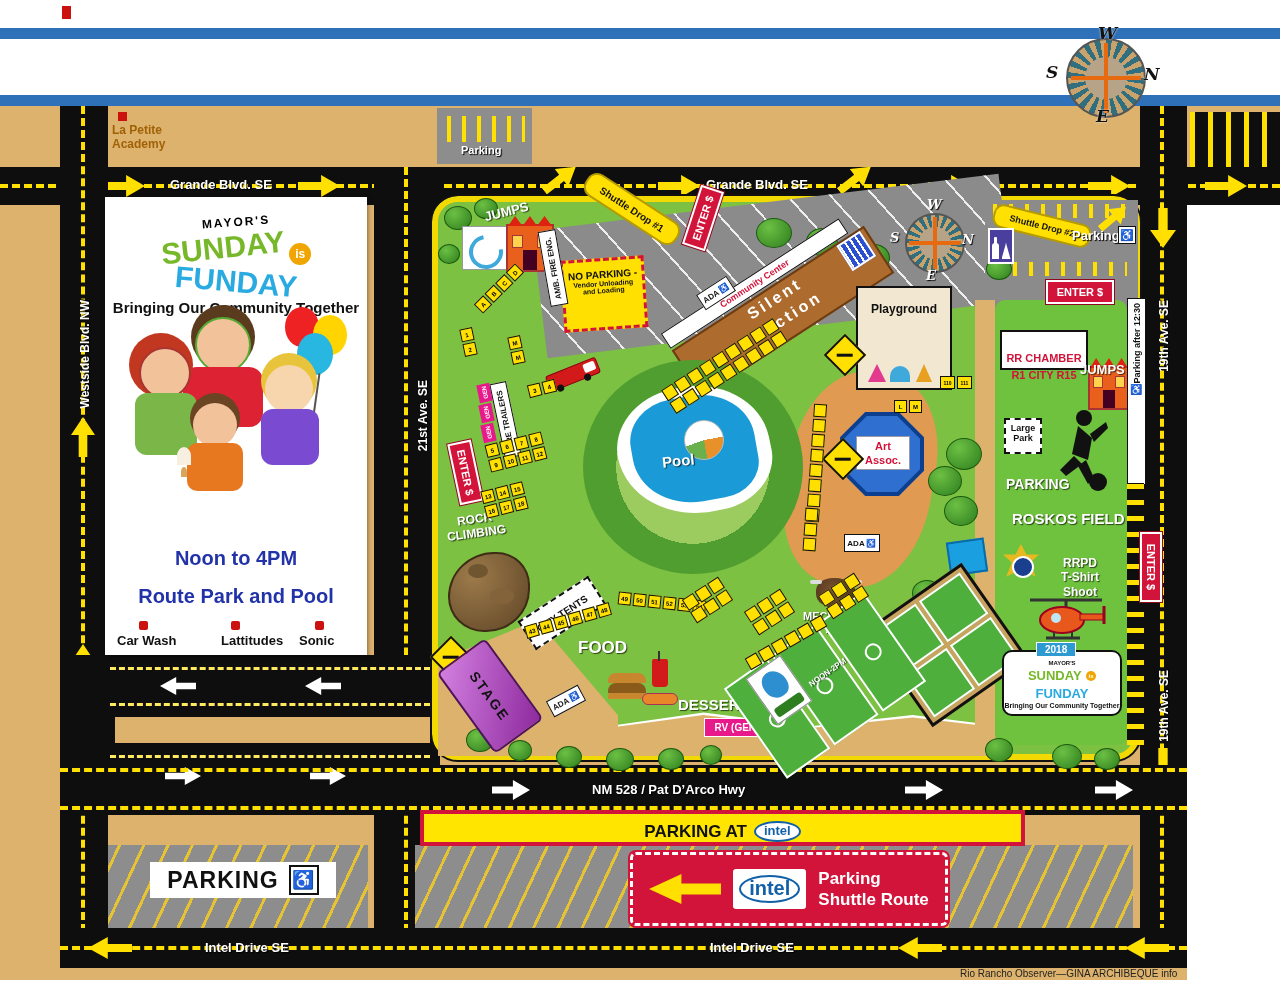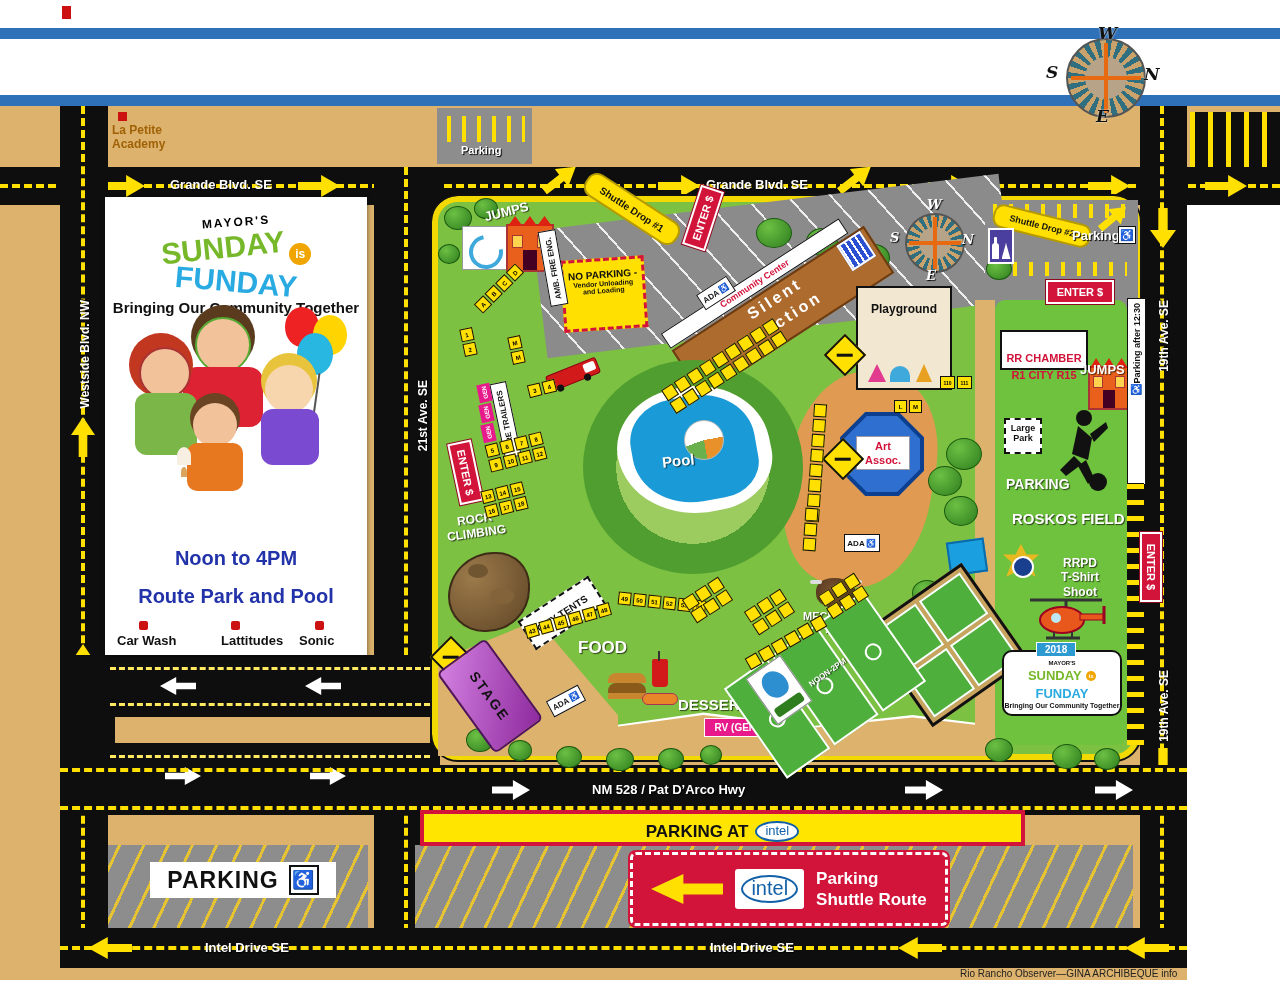--- a/index.html
+++ b/index.html
@@ -23,21 +23,21 @@
   .bush{border-radius:50%;background:radial-gradient(circle at 35% 30%,#6cc043,#2e7d1e);border:1px solid #1b5a10;}
   .tick-strip{background:repeating-linear-gradient(90deg,#ffe000 0 4px,transparent 4px 16px);}
   .hatch{background-color:#8d8d8d;background-image:repeating-linear-gradient(115deg,transparent 0 9px,#e6c332 9px 12px,transparent 12px 22px);}
   .sign-ada{background:#fff;border:1px solid #111;display:flex;align-items:center;justify-content:center;gap:2px;font-size:8px;font-weight:bold;color:#111;}
   .rose{border-radius:50%;background:repeating-conic-gradient(#2f6f80 0 9deg,#c9a36b 9deg 18deg);border:2px solid #555;}
   .rose .inner{position:absolute;inset:22%;border-radius:50%;background:#b7a488;}
   .rose .nx,.rose .ny{position:absolute;background:#e86a10;}
   .roseL{position:absolute;font-family:"DejaVu Serif",serif;font-style:italic;font-weight:bold;color:#111;text-shadow:0 0 2px #fff;}
   .court{background:#4faf3c;border:2px solid #fff;display:flex;}
   .cc{border:2px solid #fff;border-radius:50%;width:13px;height:13px;margin:auto;}
-  .intel{display:inline-flex;align-items:center;justify-content:center;color:#1261a8;font-weight:normal;border:2px solid #1261a8;border-radius:50%;background:#fff;padding:1px 8px 3px 8px;line-height:1;}
+  .intel{display:inline-flex;align-items:center;justify-content:center;color:#1261a8;font-weight:bold;border:2px solid #1261a8;border-radius:50%;background:#fff;padding:1px 8px 3px 8px;line-height:1;}
   .diamond{background:#ffe000;border:2px solid #111;transform:rotate(45deg);}
   .diamond i{display:block;width:60%;height:3px;background:#111;transform:rotate(-45deg);margin:45% auto 0;}
   .bounce{position:relative;background:#e8601c;border:2px solid #a33;}
   .bounce .roof{position:absolute;top:-10px;left:0;width:100%;height:10px;background:#d21;clip-path:polygon(0 100%,16% 0,33% 100%,50% 0,66% 100%,83% 0,100% 100%);}
   .bounce .door{position:absolute;bottom:0;left:35%;width:30%;height:45%;background:#402;}
   .bounce .win{position:absolute;top:20%;width:22%;height:25%;background:#ffd34d;border:1px solid #a33;}
 </style>
 </head>
 <body>
 

